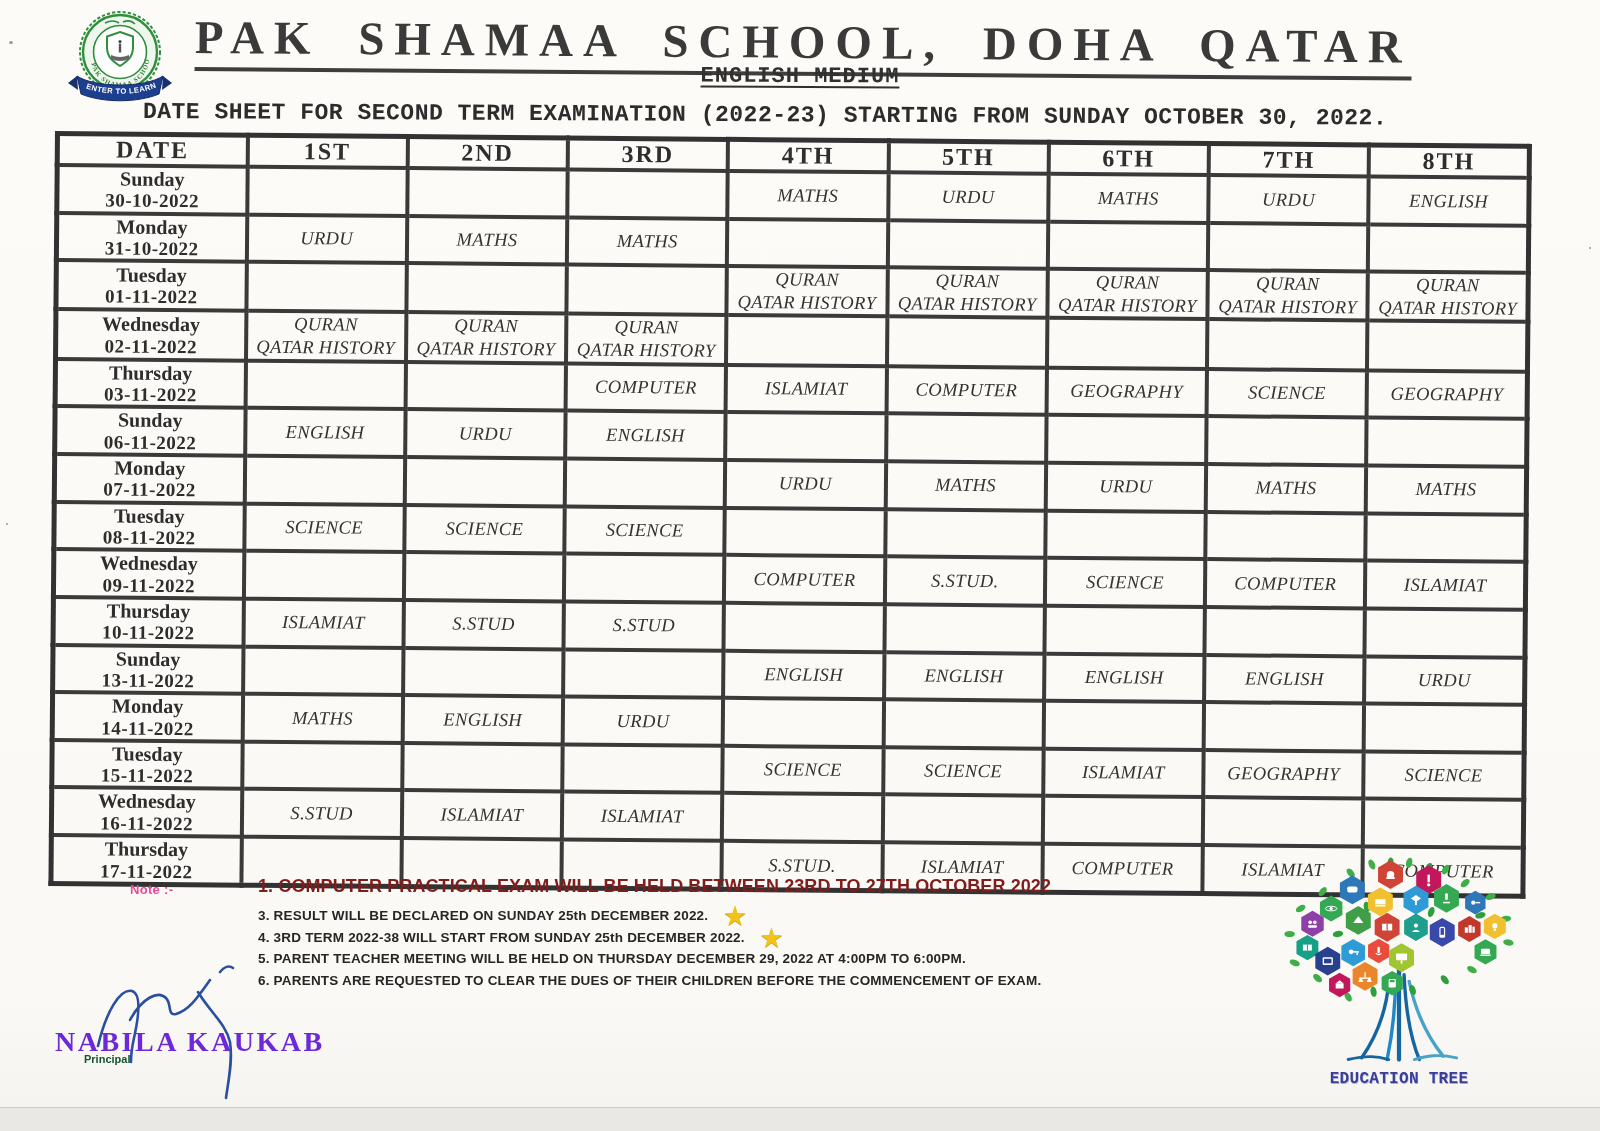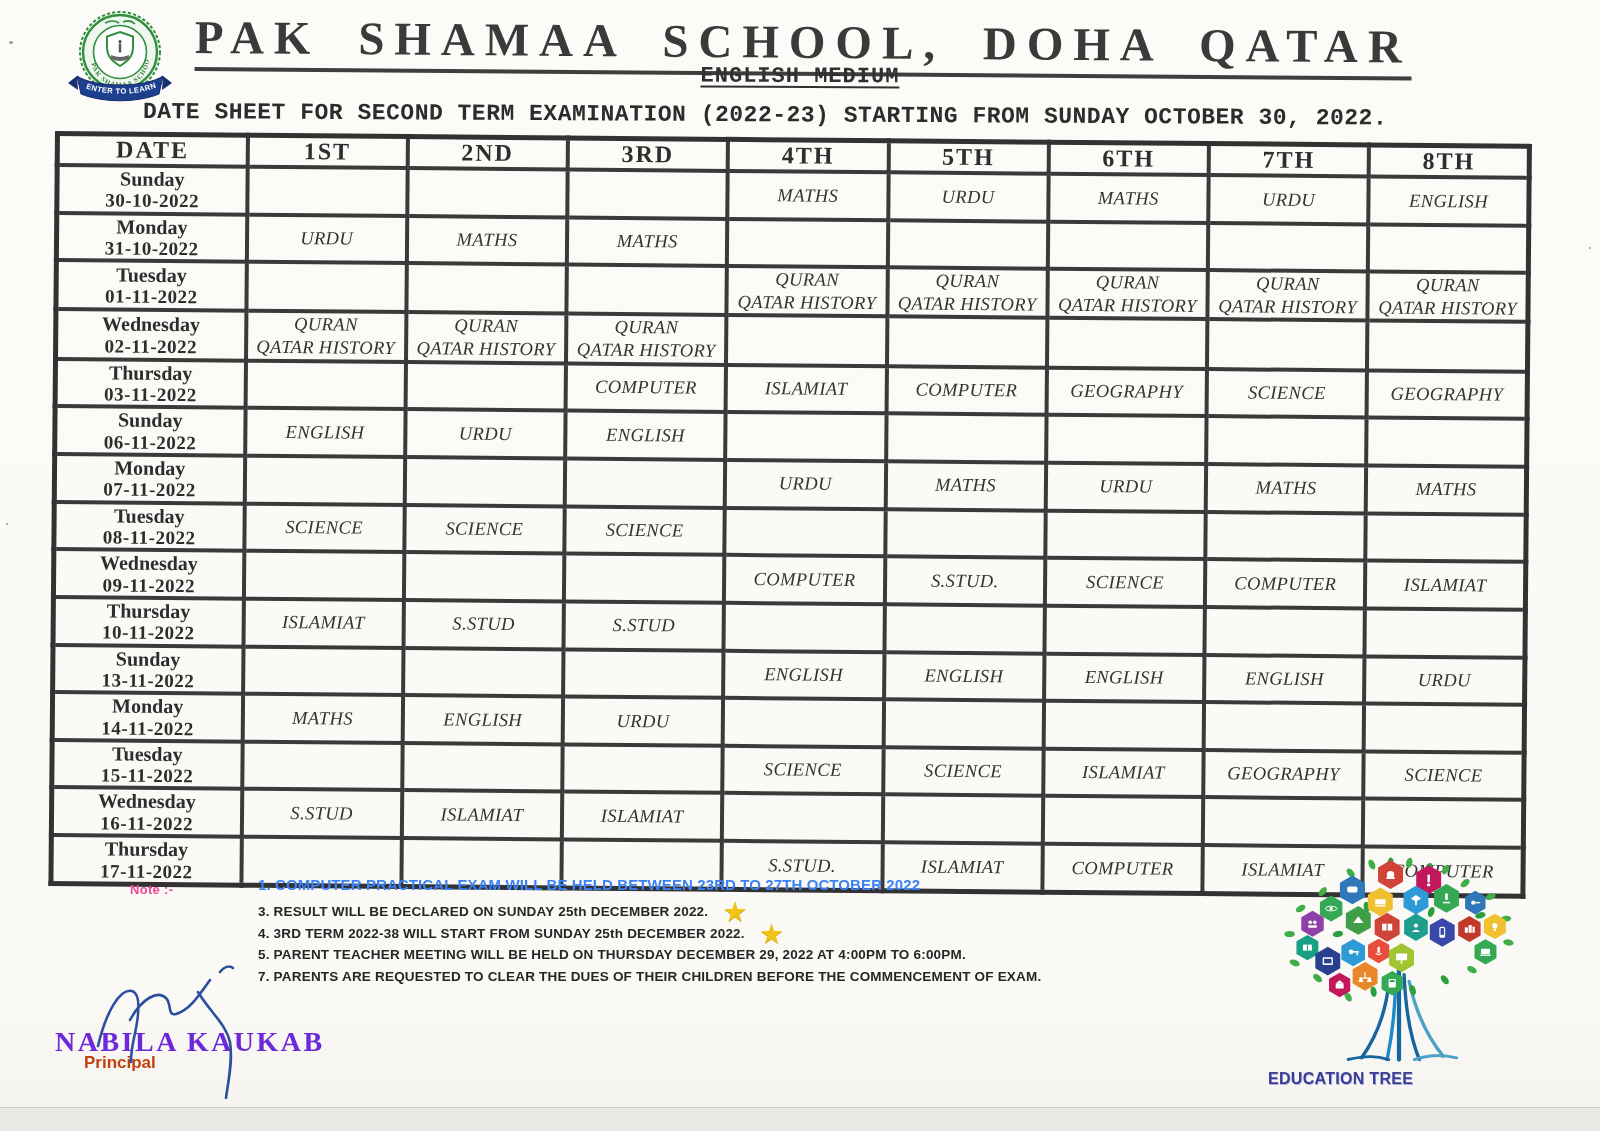--- a/index.html
+++ b/index.html
@@ -39,36 +39,36 @@
   .subj{ font-style:italic; font-size:18.5px; line-height:1.22; letter-spacing:0.4px;
          color:#333; white-space:pre-line; }
 
   
   .note-label{ position:absolute; left:130px; top:882px; font-family:"Liberation Sans", sans-serif;
                font-weight:bold; font-size:13px; color:#ec4899; letter-spacing:0.3px; }
   .notes-list{ position:absolute; left:258px; top:876px; width:1010px;
                font-family:"Liberation Sans", sans-serif; color:#222; }
   .note-item{ font-size:13.5px; font-weight:600; margin-bottom:6.5px; letter-spacing:0.2px;
               white-space:nowrap; color:#262626; }
-  .note-first{ font-size:15px; font-weight:bold; margin-bottom:11px; letter-spacing:0.1px; color:#3b82f6; }
+  .note-first{ font-size:18px; font-weight:bold; margin-bottom:11px; letter-spacing:0.1px; color:#7f1d1d; }
   .star{ display:inline-block; color:#f2c318; font-size:24px; line-height:0; vertical-align:-4px;
          margin-left:16px; text-shadow:0 1px 0 #caa20e; }
 
   
   .sig-name{ position:absolute; left:55px; top:1026px; font-weight:bold; font-size:28px;
              letter-spacing:2.5px; color:#6d28d9; }
   .sig-role{ position:absolute; left:84px; top:1053px; font-family:"Liberation Sans", sans-serif;
-             font-weight:bold; font-size:17px; color:#c2410c; }
+             font-weight:bold; font-size:11px; color:#14532d; }
   .sig-svg{ position:absolute; left:80px; top:950px; width:200px; height:150px; pointer-events:none; }
 
   
   .edu-tree{ position:absolute; left:1268px; top:856px; width:262px; height:232px; }
   .edu-tree svg{ position:absolute; left:0; top:0; width:262px; height:212px; }
-  .edu-label{ position:absolute; left:0; bottom:0; width:100%; 
-              font-family:Liberation Sans, sans-serif; font-weight:bold; font-size:16px;
+  .edu-label{ position:absolute; left:0; bottom:0; width:100%; text-align:center;
+              font-family:Liberation Mono, monospace; font-weight:bold; font-size:16px;
               letter-spacing:0.3px; color:#3b3e94; text-shadow:0.6px 0.6px 0 #a9ace0; }
 
   
   .scan-bottom{ position:absolute; left:0; bottom:0; width:100%; height:24px;
                 background:#e9e8e4; border-top:1px solid #ccccc7; }
   .speck{ position:absolute; background:#9a9a96; border-radius:50%; }
   .s1{ left:9px;  top:41px;  width:4px; height:3px; }
   .s2{ left:6px;  top:523px; width:2px; height:2px; }
   .s3{ left:1589px; top:247px; width:2px; height:2px; }
 </style>
@@ -350,21 +350,21 @@
         </tbody>
     </table>
   </div>
 
   <div class="note-label">Note :-</div>
   <div class="notes-list">
       <div class="note-item note-first"><span>1. COMPUTER PRACTICAL EXAM WILL BE HELD BETWEEN 23RD TO 27TH OCTOBER 2022</span></div>
       <div class="note-item"><span>3. RESULT WILL BE DECLARED ON SUNDAY 25th DECEMBER 2022.</span><span class="star">★</span></div>
       <div class="note-item"><span>4. 3RD TERM 2022-38 WILL START FROM SUNDAY 25th DECEMBER 2022.</span><span class="star">★</span></div>
       <div class="note-item"><span>5. PARENT TEACHER MEETING WILL BE HELD ON THURSDAY DECEMBER 29, 2022 AT 4:00PM TO 6:00PM.</span></div>
-      <div class="note-item"><span>7. PARENTS ARE REQUESTED TO CLEAR THE DUES OF THEIR CHILDREN BEFORE THE COMMENCEMENT  OF EXAM.</span></div>
+      <div class="note-item"><span>6. PARENTS ARE REQUESTED TO CLEAR THE DUES OF THEIR CHILDREN BEFORE THE COMMENCEMENT  OF EXAM.</span></div>
     </div>
 
   <div class="sig-name">NABILA KAUKAB</div>
   <div class="sig-role">Principal</div>
   <svg class="sig-svg" viewBox="0 0 200 150">
     <g fill="none" stroke="#2b4fa0" stroke-width="2.6" stroke-linecap="round">
       <path d="M18,96 C26,62 40,38 52,41 C62,44 58,70 54,88 C52,97 51,104 51,112"></path>
       <path d="M50,70 C62,48 78,40 86,48 C92,54 87,66 96,64 C110,60 120,44 130,30"></path>
       <path d="M140,22 C144,17 149,15 153,18"></path>
       <path d="M118,42 C130,62 146,74 150,92 C153,112 148,132 146,148"></path>

